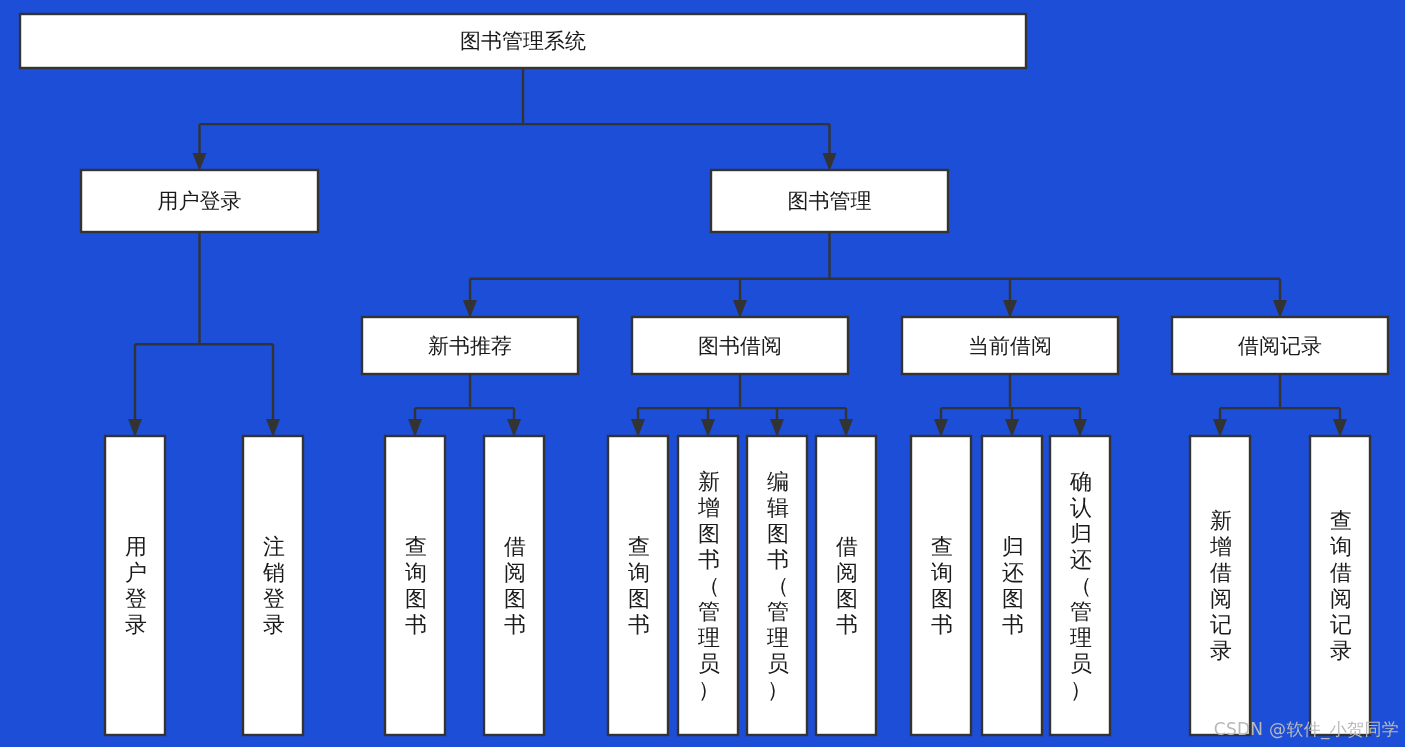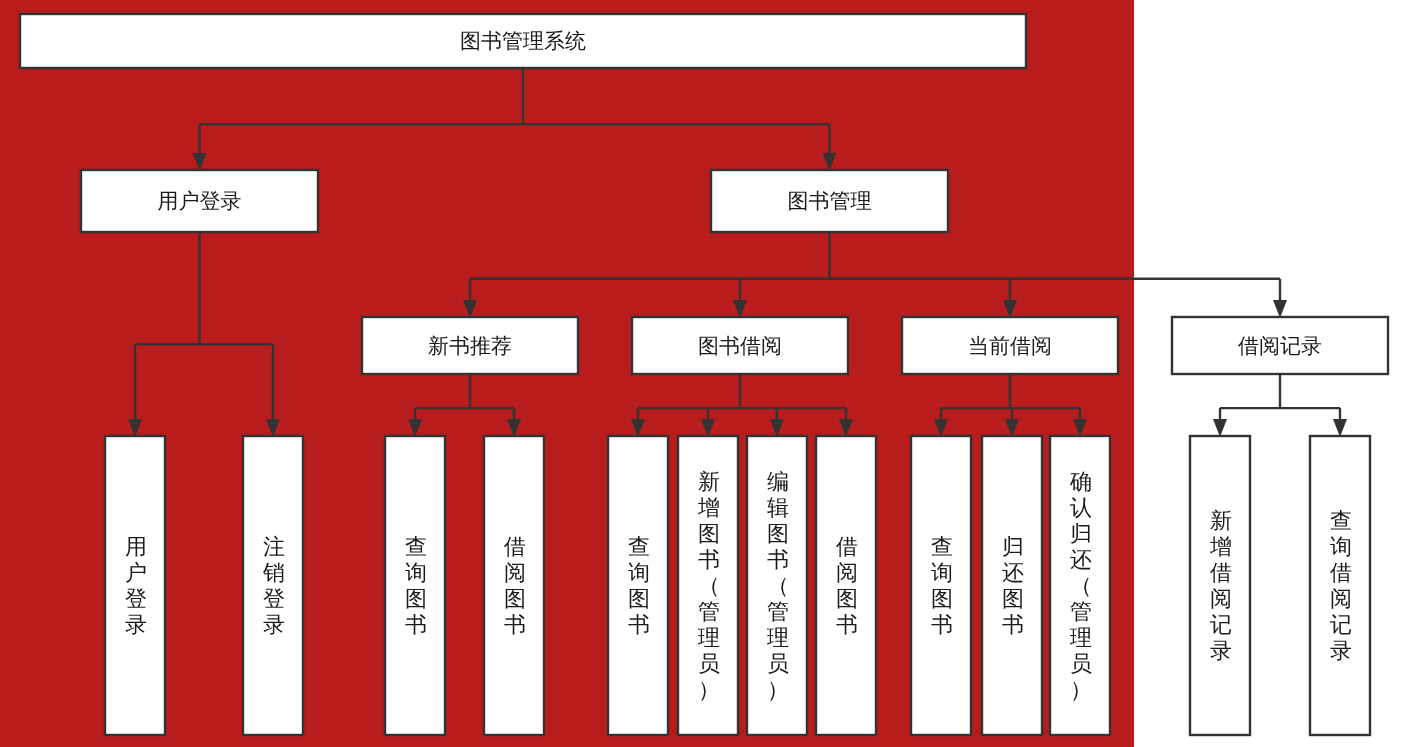--- a/index.html
+++ b/index.html
@@ -8,23 +8,23 @@
     background: #ffffff;
   }
   body {
     width: 1405px;
     height: 747px;
     font-family: "DejaVu Sans", "Liberation Sans", sans-serif;
     overflow: hidden;
   }
   #diagram-root {
     position: relative;
-    width: 1134px;
+    width: 1405px;
     height: 747px;
-    background: #b91c1c;
+    background: #1d4ed8;
   }
   svg.diagram-svg {
     position: absolute;
     top: 0;
     left: 0;
     width: 1405px;
     height: 747px;
   }
   .node-box {
     fill: #ffffff;
@@ -219,14 +219,15 @@
           <rect x="1190" y="436" width="60" height="299" class="node-box"></rect>
           <text x="1221" y="527.78" class="node-label-v"><tspan x="1221" dy="0">新</tspan><tspan x="1221" dy="26">增</tspan><tspan x="1221" dy="26">借</tspan><tspan x="1221" dy="26">阅</tspan><tspan x="1221" dy="26">记</tspan><tspan x="1221" dy="26">录</tspan></text>
         </g>
         <g>
           <rect x="1310" y="436" width="60" height="299" class="node-box"></rect>
           <text x="1341" y="527.78" class="node-label-v"><tspan x="1341" dy="0">查</tspan><tspan x="1341" dy="26">询</tspan><tspan x="1341" dy="26">借</tspan><tspan x="1341" dy="26">阅</tspan><tspan x="1341" dy="26">记</tspan><tspan x="1341" dy="26">录</tspan></text>
         </g>
       </g>
   </svg>
 
+  <div class="watermark">CSDN @软件_小贺同学</div>
 
 </div>
 
 </body></html>

